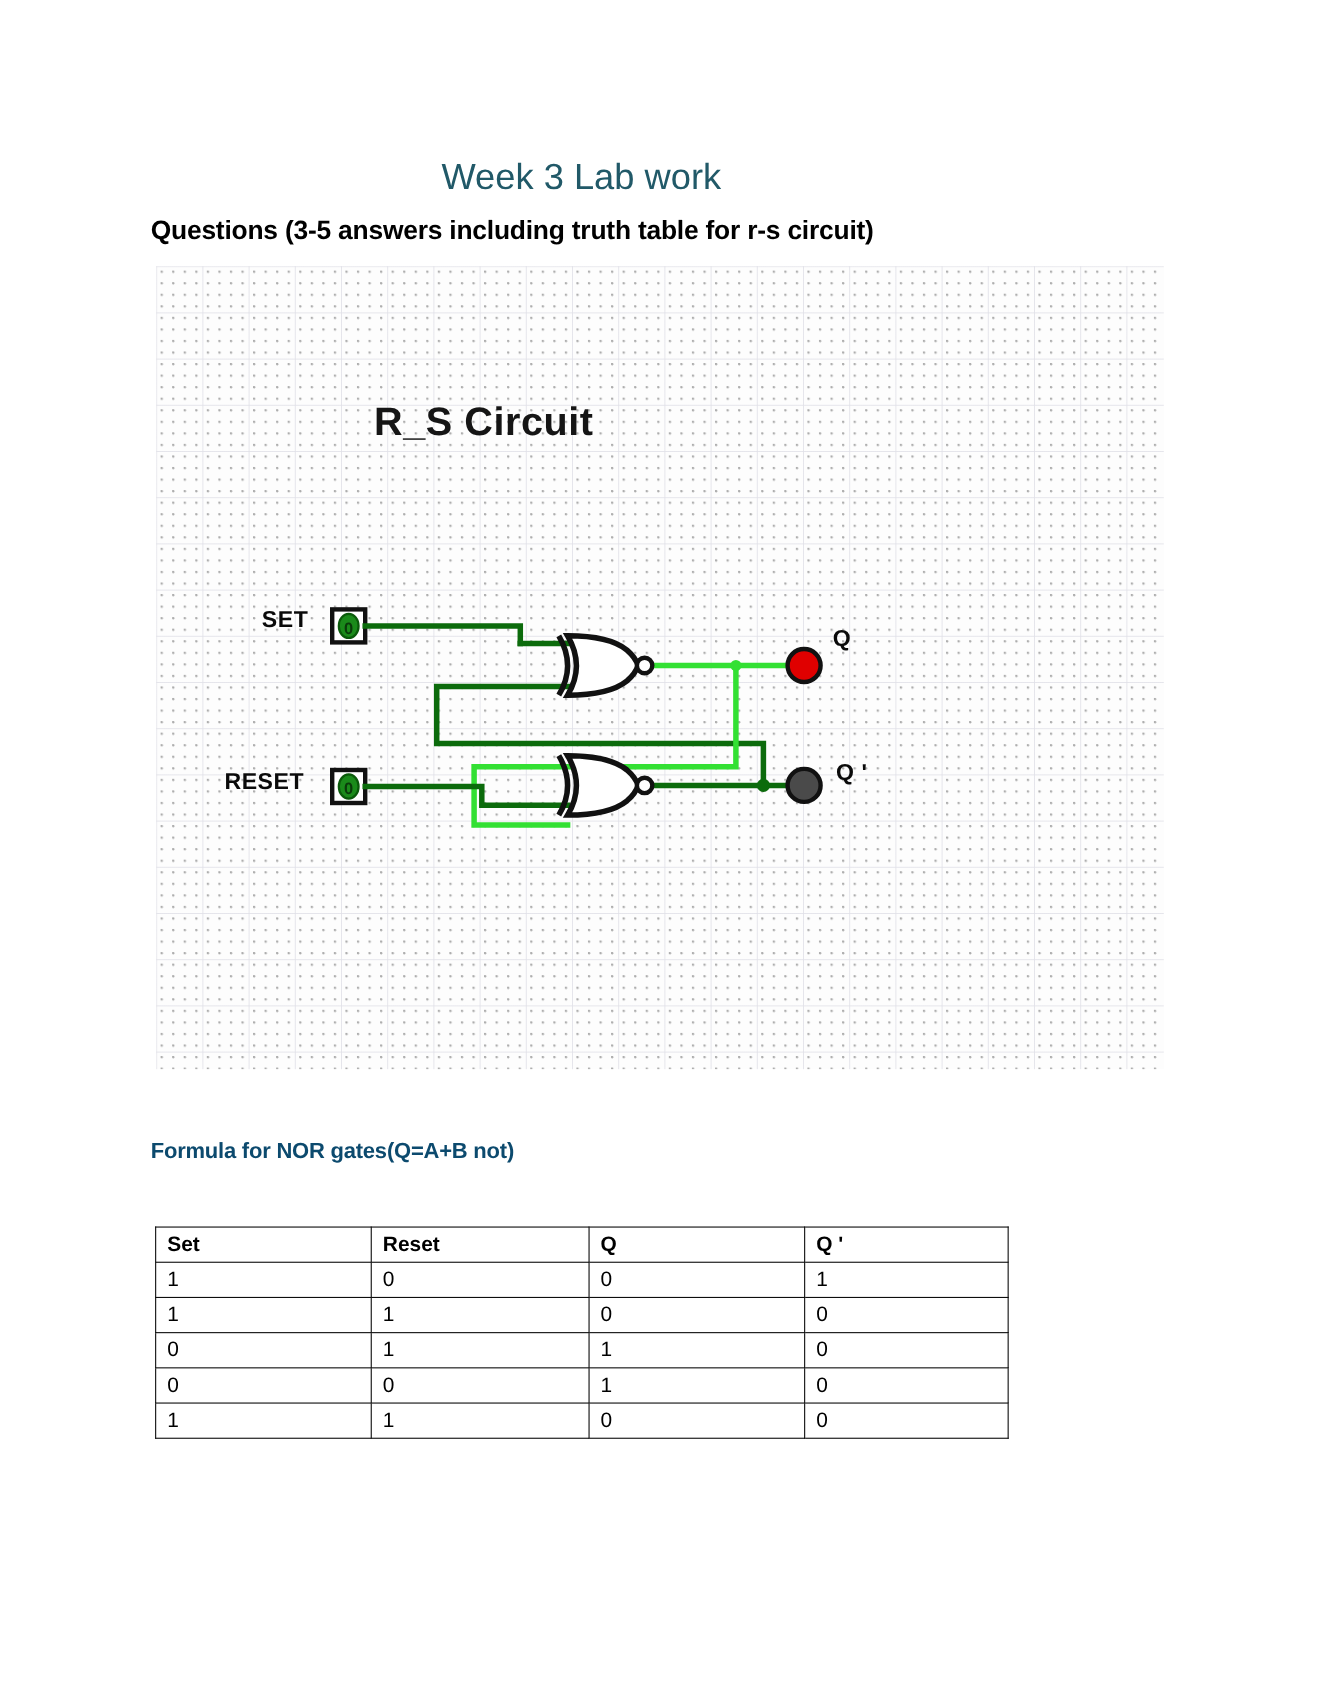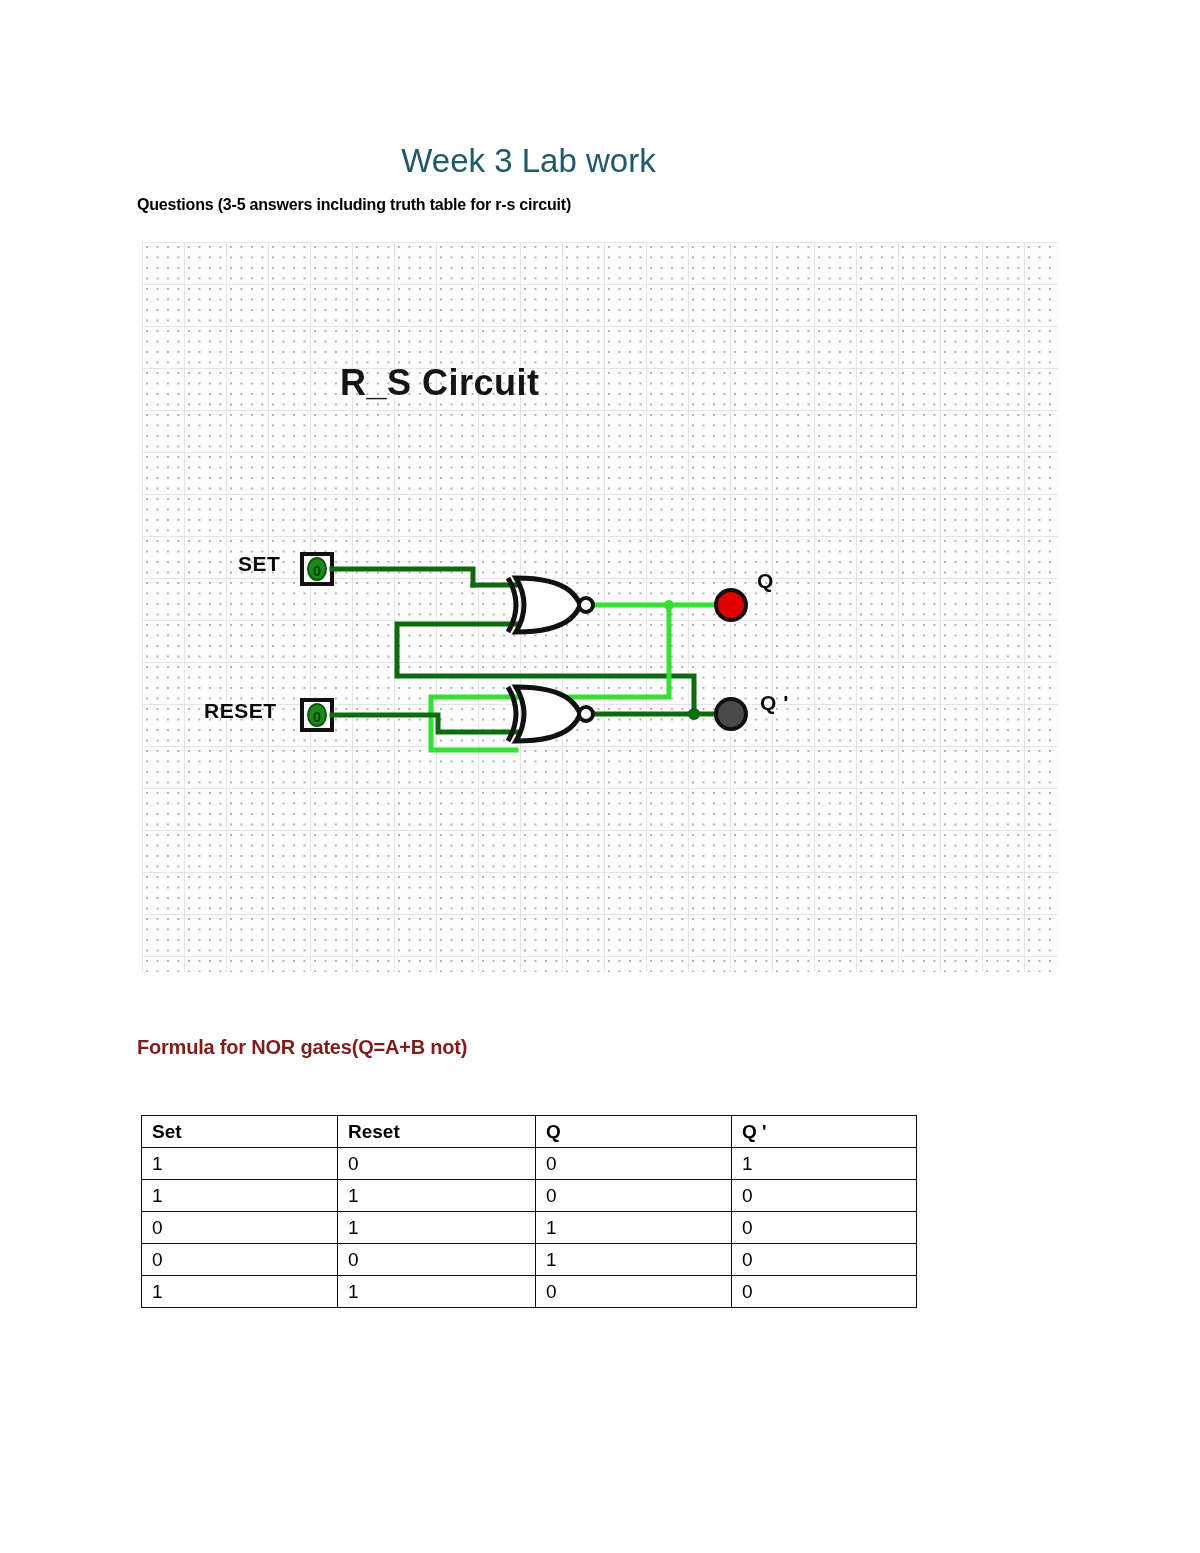--- a/index.html
+++ b/index.html
@@ -41,21 +41,21 @@
   .doc-title-inner {
     display: inline-block;
     margin-left: -143px;
     color: #215968;
   }
 
   .subtitle {
     position: absolute;
     left: 137px;
     top: 196px;
-    font-size: 16px;
+    font-size: 24px;
     font-weight: 600;
     color: #000000;
     letter-spacing: -0.2px;
     white-space: nowrap;
     text-align: right;
   }
 
   
   .figure {
     position: absolute;
@@ -106,21 +106,21 @@
   .out-q  { left: 615px; top: 327px; }
   .out-qn { left: 618px; top: 449px; }
 
   
   .formula {
     position: absolute;
     left: 137px;
     top: 1036px;
     font-size: 20px;
     font-weight: 600;
-    color: #7f1d1d;
+    color: #0c4a6e;
     letter-spacing: -0.2px;
     white-space: nowrap;
   }
 
   
   .truth-table {
     position: absolute;
     left: 141px;
     top: 1115px;
     width: 731px;

